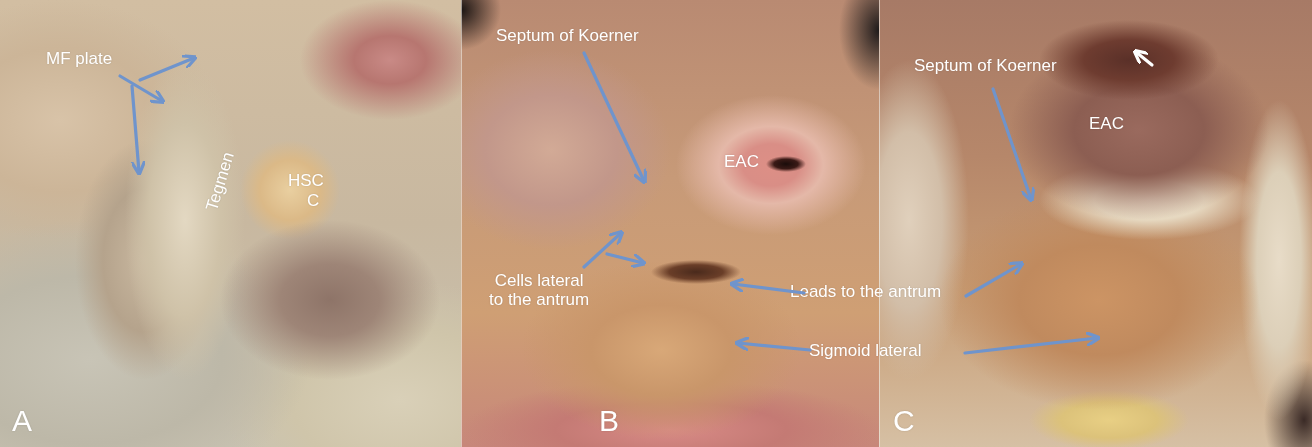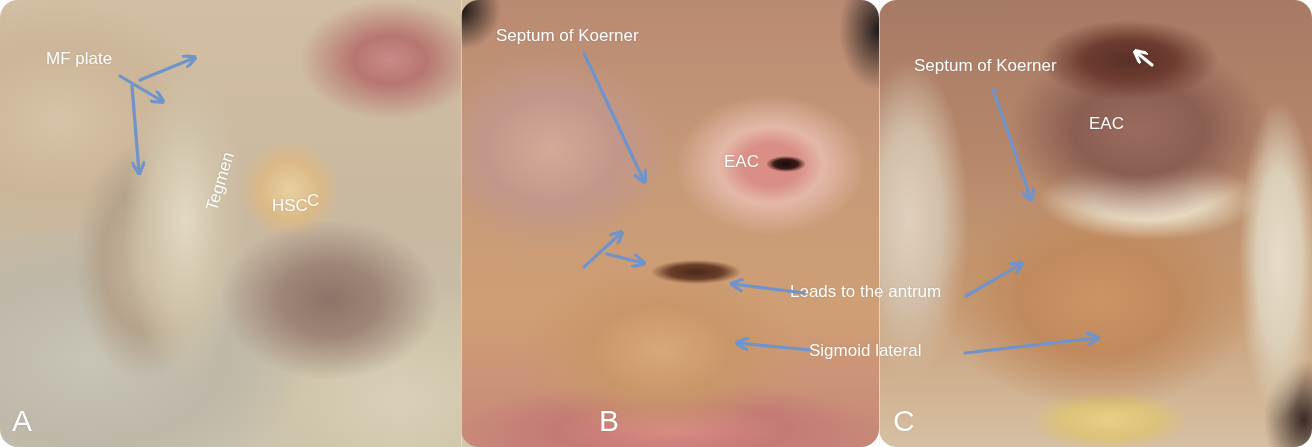--- a/index.html
+++ b/index.html
@@ -1,18 +1,18 @@
 <!DOCTYPE html>
 <html><head>
 <meta charset="utf-8">
 <style>
   html, body { margin: 0; padding: 0; background: #ffffff; }
   body { width: 1312px; height: 447px; position: relative; overflow: hidden; font-family: "Liberation Sans", sans-serif; }
   .figure { position: absolute; left: 0; top: 0; width: 1312px; height: 447px; }
-  .panel { position: absolute; top: 0; height: 447px; overflow: hidden; border-radius: 18px; }
+  .panel { position: absolute; top: 0; height: 447px; overflow: hidden; }
   #panel-a { left: 0; width: 522px;
     background:
       radial-gradient(ellipse 90px 60px at 390px 60px, #c98a86 0%, #b77670 40%, rgba(183,118,112,0) 100%),
       radial-gradient(ellipse 110px 80px at 330px 300px, #8e7468 0%, #9e8577 45%, rgba(158,133,119,0) 100%),
       radial-gradient(ellipse 50px 50px at 290px 190px, #e9cfa0 0%, #dbb987 60%, rgba(219,185,135,0) 100%),
       radial-gradient(ellipse 60px 160px at 185px 220px, #e3d8c2 0%, #cfc2a8 60%, rgba(207,194,168,0) 100%),
       radial-gradient(ellipse 70px 120px at 145px 260px, #c9b8a0 0%, #b5a38c 60%, rgba(181,163,140,0) 100%),
       radial-gradient(ellipse 220px 140px at 90px 360px, #c8c4b6 0%, #bdb8a8 60%, rgba(189,184,168,0) 100%),
       radial-gradient(ellipse 160px 120px at 60px 120px, #d8c3a8 0%, #ccb598 60%, rgba(204,181,152,0) 100%),
       radial-gradient(ellipse 180px 120px at 400px 400px, #d9d0b8 0%, #cfc5aa 60%, rgba(207,197,170,0) 100%),
@@ -51,28 +51,30 @@
   svg.arrows { position: absolute; left: 0; top: 0; width: 1312px; height: 447px; pointer-events: none; }
 </style>
 </head>
 <body>
 
 <div class="figure">
 
   <div class="panel" id="panel-a">
     <span class="label small" style="left:46px; top:50px;">MF plate</span>
     <span class="label small rot" style="left:203px; top:208px;">Tegmen</span>
-    <span class="label small" style="left:272px; top:172px;margin-top:25px;">HSC</span>
+    <span class="label small" style="left:288px; top:172px;">HSC</span>
     <span class="label small" style="left:307px; top:192px;">C</span>
     <span class="label letter" style="left:12px; top:406px;">A</span>
   </div>
 
   <div class="panel" id="panel-b">
     <span class="label small" style="left:35px; top:27px;">Septum of Koerner</span>
     <span class="label small" style="left:263px; top:153px;">EAC</span>
+    <span class="label small multiline" style="left:28px; top:272px;">Cells lateral
+to the antrum</span>
     <span class="label letter" style="left:138px; top:406px;">B</span>
   </div>
 
   <div class="panel" id="panel-c">
     <span class="label small" style="left:35px; top:57px;">Septum of Koerner</span>
     <span class="label small" style="left:210px; top:115px;">EAC</span>
     <span class="label letter" style="left:14px; top:406px;">C</span>
   </div>
 
   <span class="label small" style="left:790px; top:283px;">Leads to the antrum</span>

